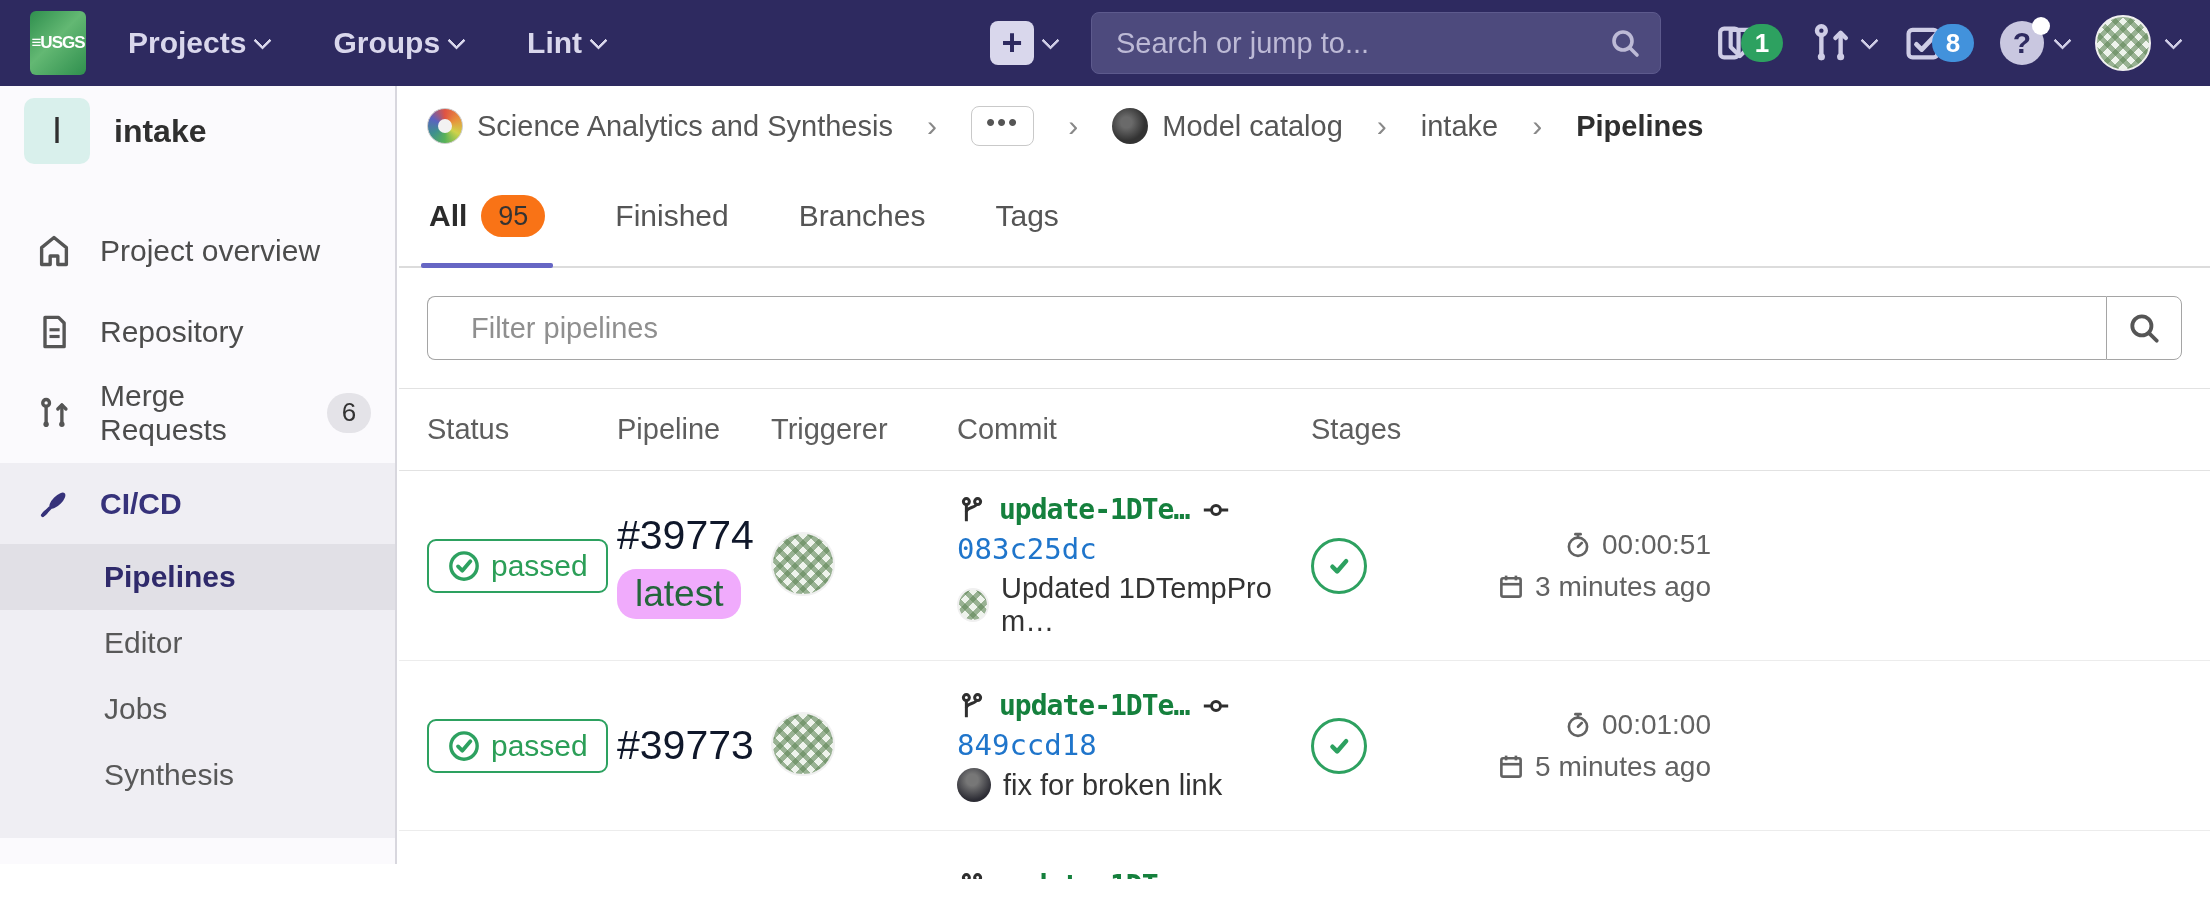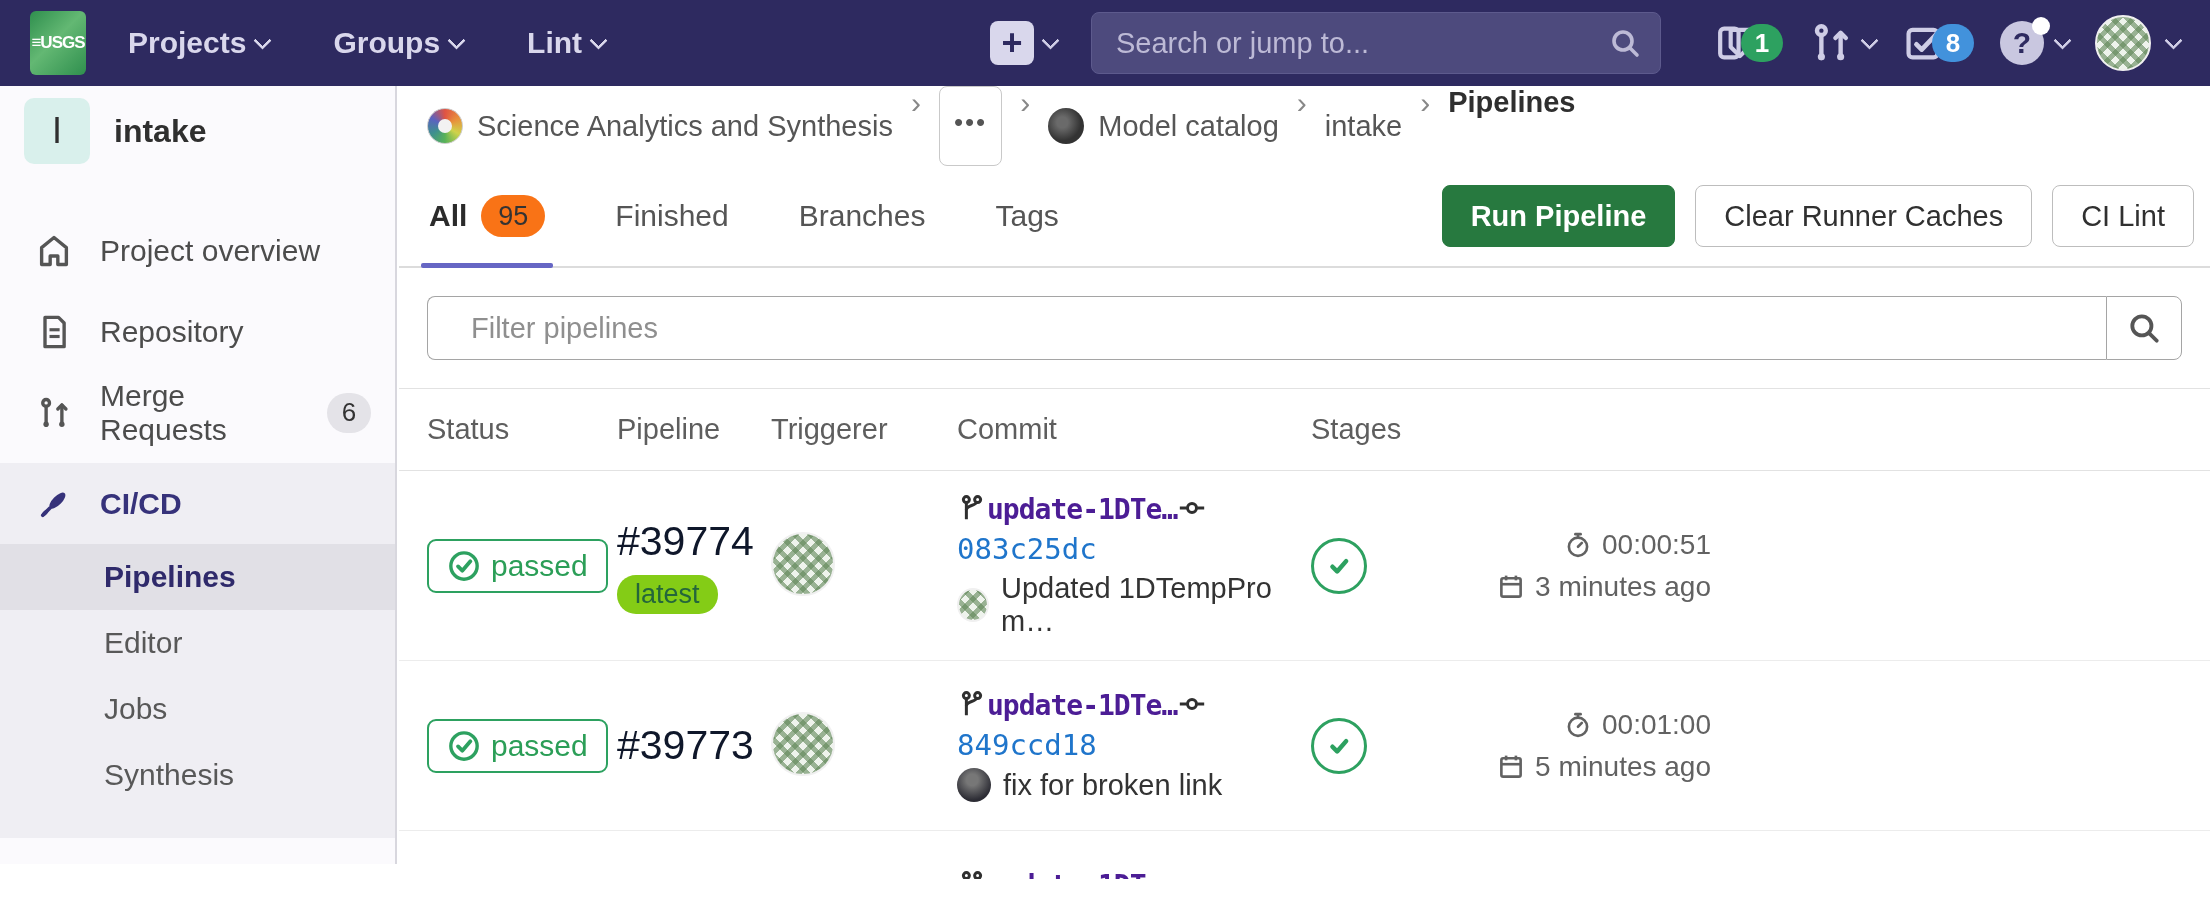--- a/index.html
+++ b/index.html
@@ -40,21 +40,21 @@
   .side-item { height:81px; display:flex; align-items:center; gap:28px; padding:0 24px 0 36px; font-size:30px; color:#4c4c4c; cursor:pointer; }
   .side-item .grow { flex:1; }
   .side-pill { background:#e4e3e8; color:#333; font-size:26px; min-width:44px; height:40px; border-radius:20px; display:flex; align-items:center; justify-content:center; padding:0 12px; }
   .cicd-section { background:#efeef3; margin-top:10px; padding-bottom:30px; }
   .cicd-label { color:#36327a; font-weight:bold; }
   .sub-item { height:66px; display:flex; align-items:center; padding-left:104px; font-size:30px; color:#585858; cursor:pointer; }
   .sub-item.active { background:#e1e0e6; color:#2f2a6b; font-weight:bold; }
 
   
   .content { position:absolute; top:86px; left:399px; width:1811px; height:778px; background:#fff; }
-  .breadcrumb-row { height:80px; display:flex; padding:0 28px; gap:16px; font-size:29px; color:#565656; }
+  .breadcrumb-row { height:80px; display:flex; align-items:center; padding:0 28px; gap:32px; font-size:29px; color:#565656; }
   .crumb { display:flex; align-items:center; gap:14px; cursor:pointer; }
   .crumb-sep { color:#888; font-size:30px; padding:0 2px; }
   .group-avatar { width:36px; height:36px; border-radius:50%; border:1px solid #ccc; background:conic-gradient(#e05343, #e8903b, #cfd34a, #58b258, #3e8f8f, #5a63c0, #e05343); position:relative; }
   .group-avatar::after { content:""; position:absolute; inset:10px; border-radius:50%; background:#f2f2f2; }
   .dark-avatar { width:36px; height:36px; border-radius:50%; background:radial-gradient(circle at 40% 40%, #6a6a6a 0 18%, #333 60%); }
   .ellipsis-btn { border:1px solid #c9c9c9; border-radius:8px; padding:2px 14px 10px 14px; color:#555; font-size:26px; letter-spacing:2px; line-height:1; cursor:pointer; background:#fff; }
   .crumb-current { font-weight:bold; color:#2f2f2f; }
 
   .tabs-row { height:102px; border-bottom:2px solid #dcdcdc; display:flex; align-items:stretch; padding:0 16px 0 28px; }
   .tab { display:flex; align-items:center; gap:14px; padding:0 2px; margin-right:66px; font-size:30px; color:#555; position:relative; cursor:pointer; }
@@ -75,24 +75,24 @@
   .phead { height:82px; border-bottom:1px solid #e2e2e2; font-size:29px; color:#5e5e5e; }
   .prow { border-bottom:1px solid #ececec; }
   .prow-1 { height:190px; }
   .prow-2 { height:170px; }
   .prow-3 { height:48px; overflow:hidden; border-bottom:none; align-items:start; }
   .prow-3 .commit-cell { padding-top:38px; }
 
   .status-badge { display:inline-flex; align-items:center; gap:10px; border:2px solid #2da160; color:#2b9e57; border-radius:9px; padding:8px 18px; font-size:30px; width:max-content; }
   .pipeline-cell { display:flex; flex-direction:column; gap:10px; align-items:flex-start; }
   .pipeline-id { font-size:41px; color:#0f172a; }
-  .latest-pill { background:#84cc16; color:#24663b; font-size:27px; border-radius:19px; padding:4px 18px; }
+  .latest-pill { background:#f0abfc; color:#24663b; font-size:37px; border-radius:19px; padding:4px 18px; }
   .trigger-avatar { width:64px; height:64px; }
   .commit-cell { display:flex; flex-direction:column; gap:6px; font-size:29px; }
-  .branch-line { display:flex; color:#4c1d95; }
+  .branch-line { display:flex; align-items:center; gap:12px; color:#15803d; }
   .branch-name { font-family:"DejaVu Sans Mono", monospace; font-weight:bold; font-size:28px; letter-spacing:-1px; cursor:pointer; }
   .sha-link { font-family:"DejaVu Sans Mono", monospace; color:#1f75cb; font-size:29px; cursor:pointer; width:max-content; }
   .msg-line { display:flex; align-items:center; gap:12px; color:#333; }
   .msg-avatar { width:34px; height:34px; }
   .msg-avatar.dark { background:radial-gradient(circle at 45% 35%, #777 0 20%, #2c2c34 70%); border:none; }
   .stage-circle { width:56px; height:56px; border-radius:50%; border:3px solid #2da160; display:flex; align-items:center; justify-content:center; cursor:pointer; }
   .time-cell { display:flex; flex-direction:column; gap:10px; align-items:flex-end; color:#626262; font-size:28px; }
   .time-line { display:flex; align-items:center; gap:10px; }
   svg.ic { display:block; }
 </style>
@@ -254,25 +254,20 @@
       </div>
       <div class="tab">
           <span>Finished</span>
         </div>
       <div class="tab">
           <span>Branches</span>
         </div>
       <div class="tab">
           <span>Tags</span>
         </div>
-      <div class="tabs-actions">
-        <button class="btn btn-green">Run Pipeline</button>
-        <button class="btn">Clear Runner Caches</button>
-        <button class="btn">CI Lint</button>
-      </div>
     </div>
 
     <div class="filter-row">
       <input type="text" placeholder="Filter pipelines" style="">
       <button class="filter-search-btn">
         <svg class="ic" width="34" height="34" viewBox="0 0 16 16">
             <circle cx="7" cy="7" r="4.5" fill="none" stroke="#555" stroke-width="1.8"></circle>
             <line x1="10.5" y1="10.5" x2="14" y2="14" stroke="#555" stroke-width="1.8" stroke-linecap="round"></line>
           </svg>
       </button>

